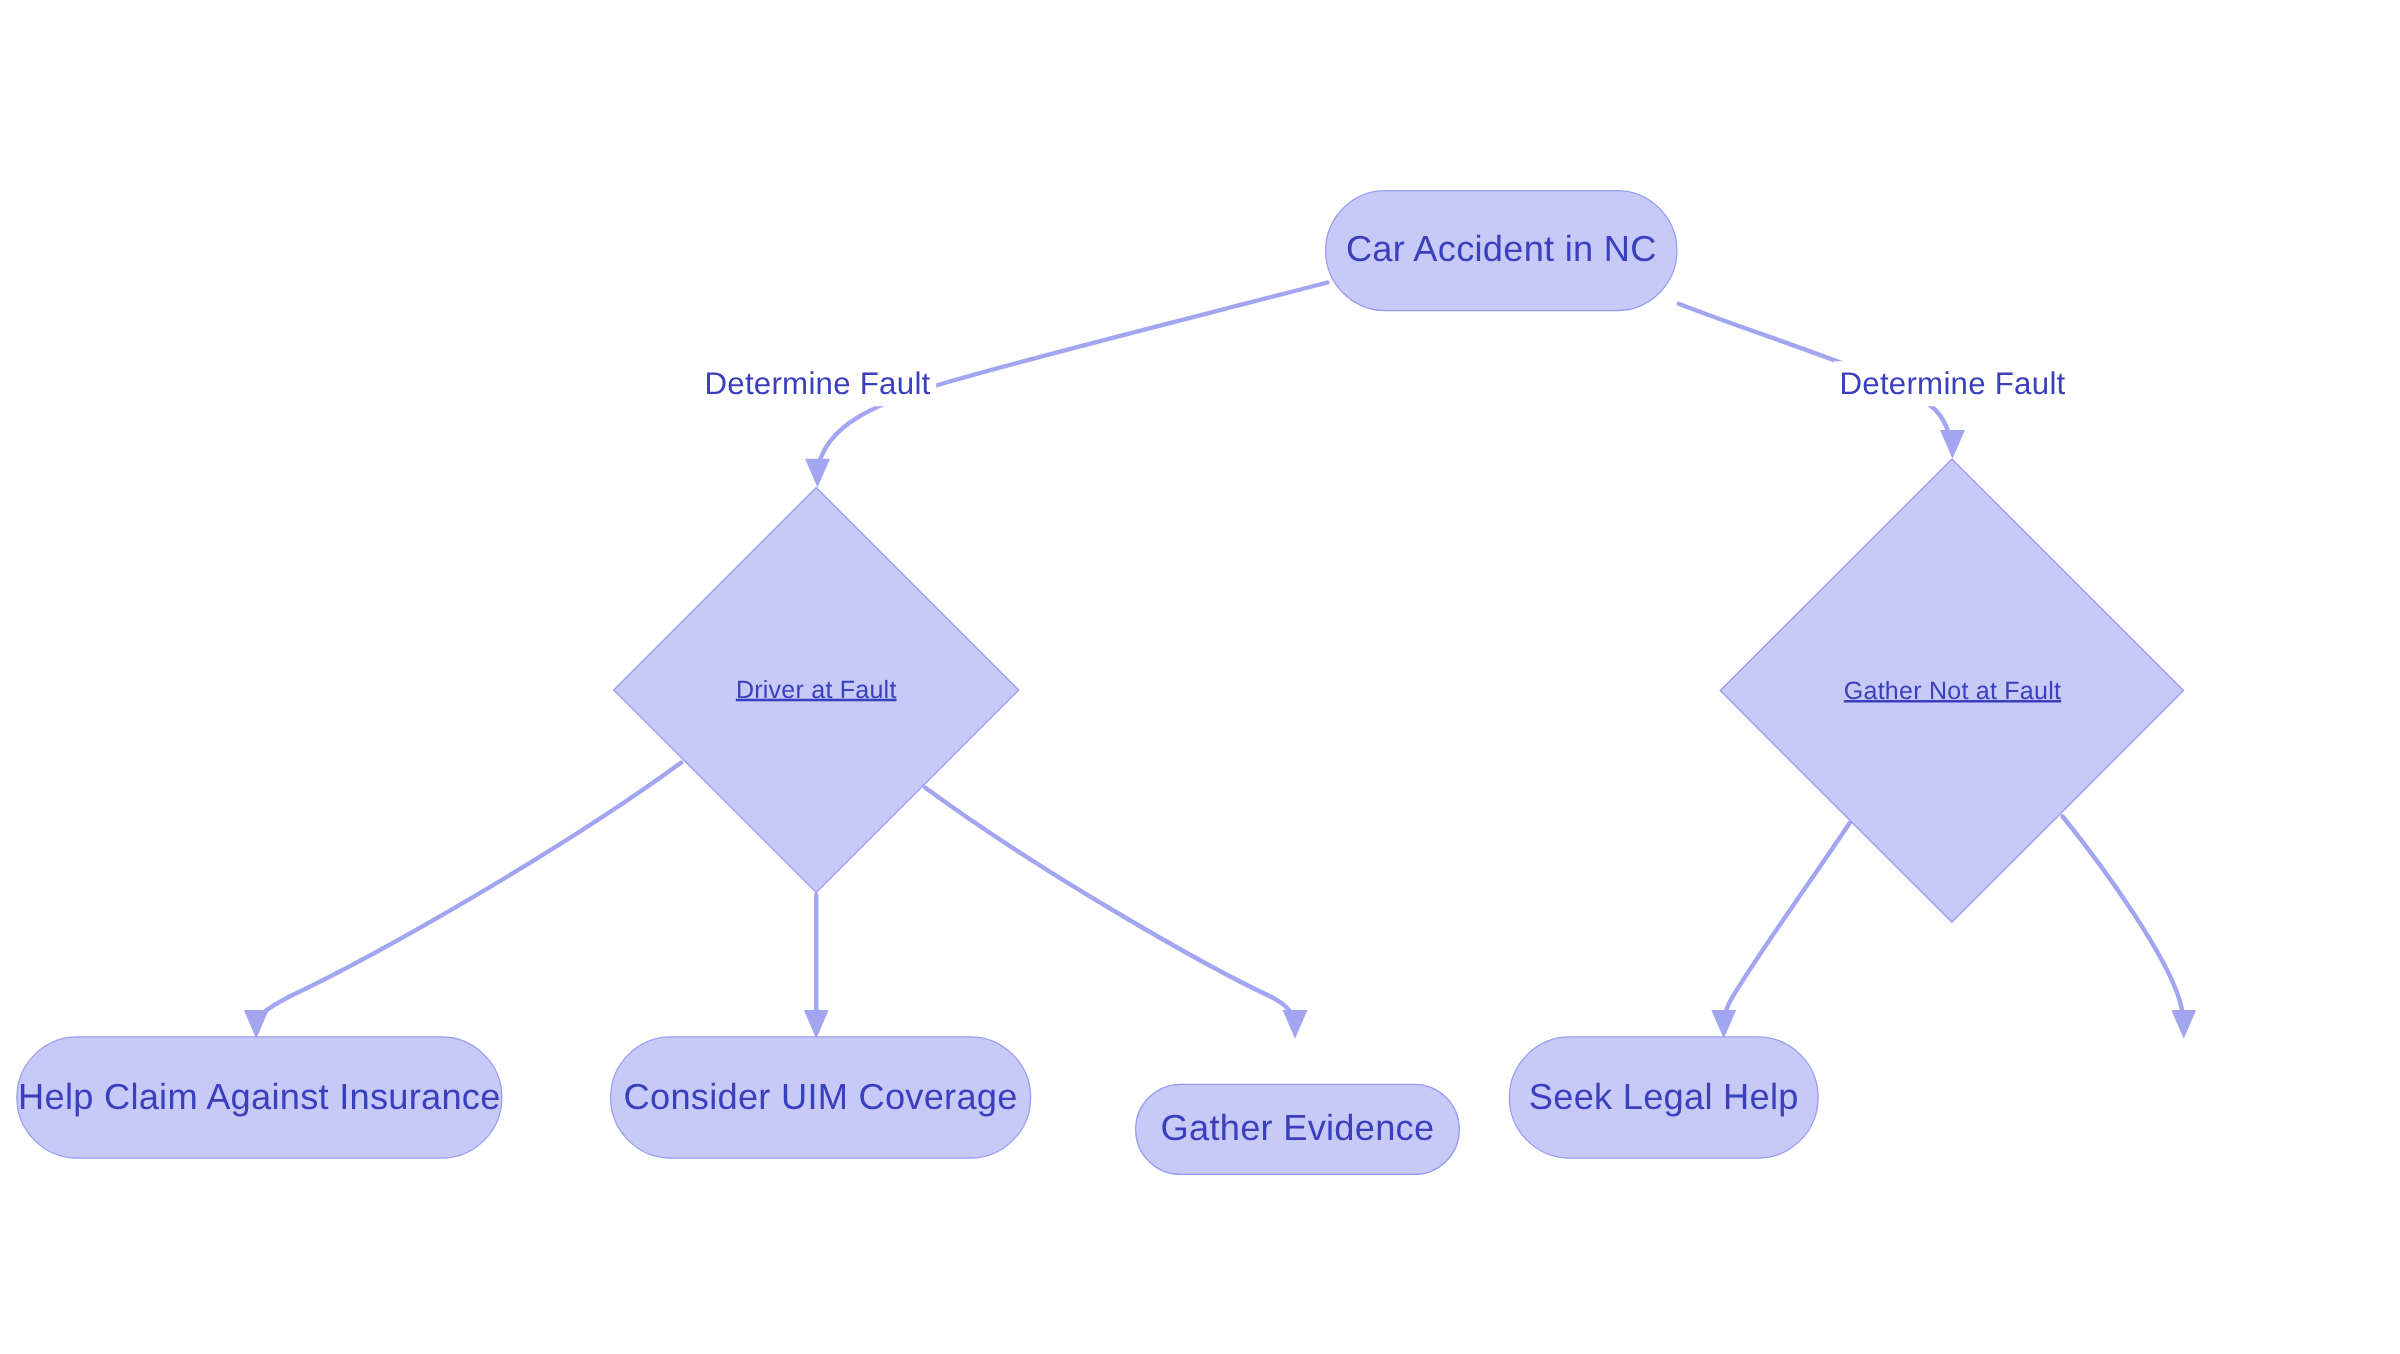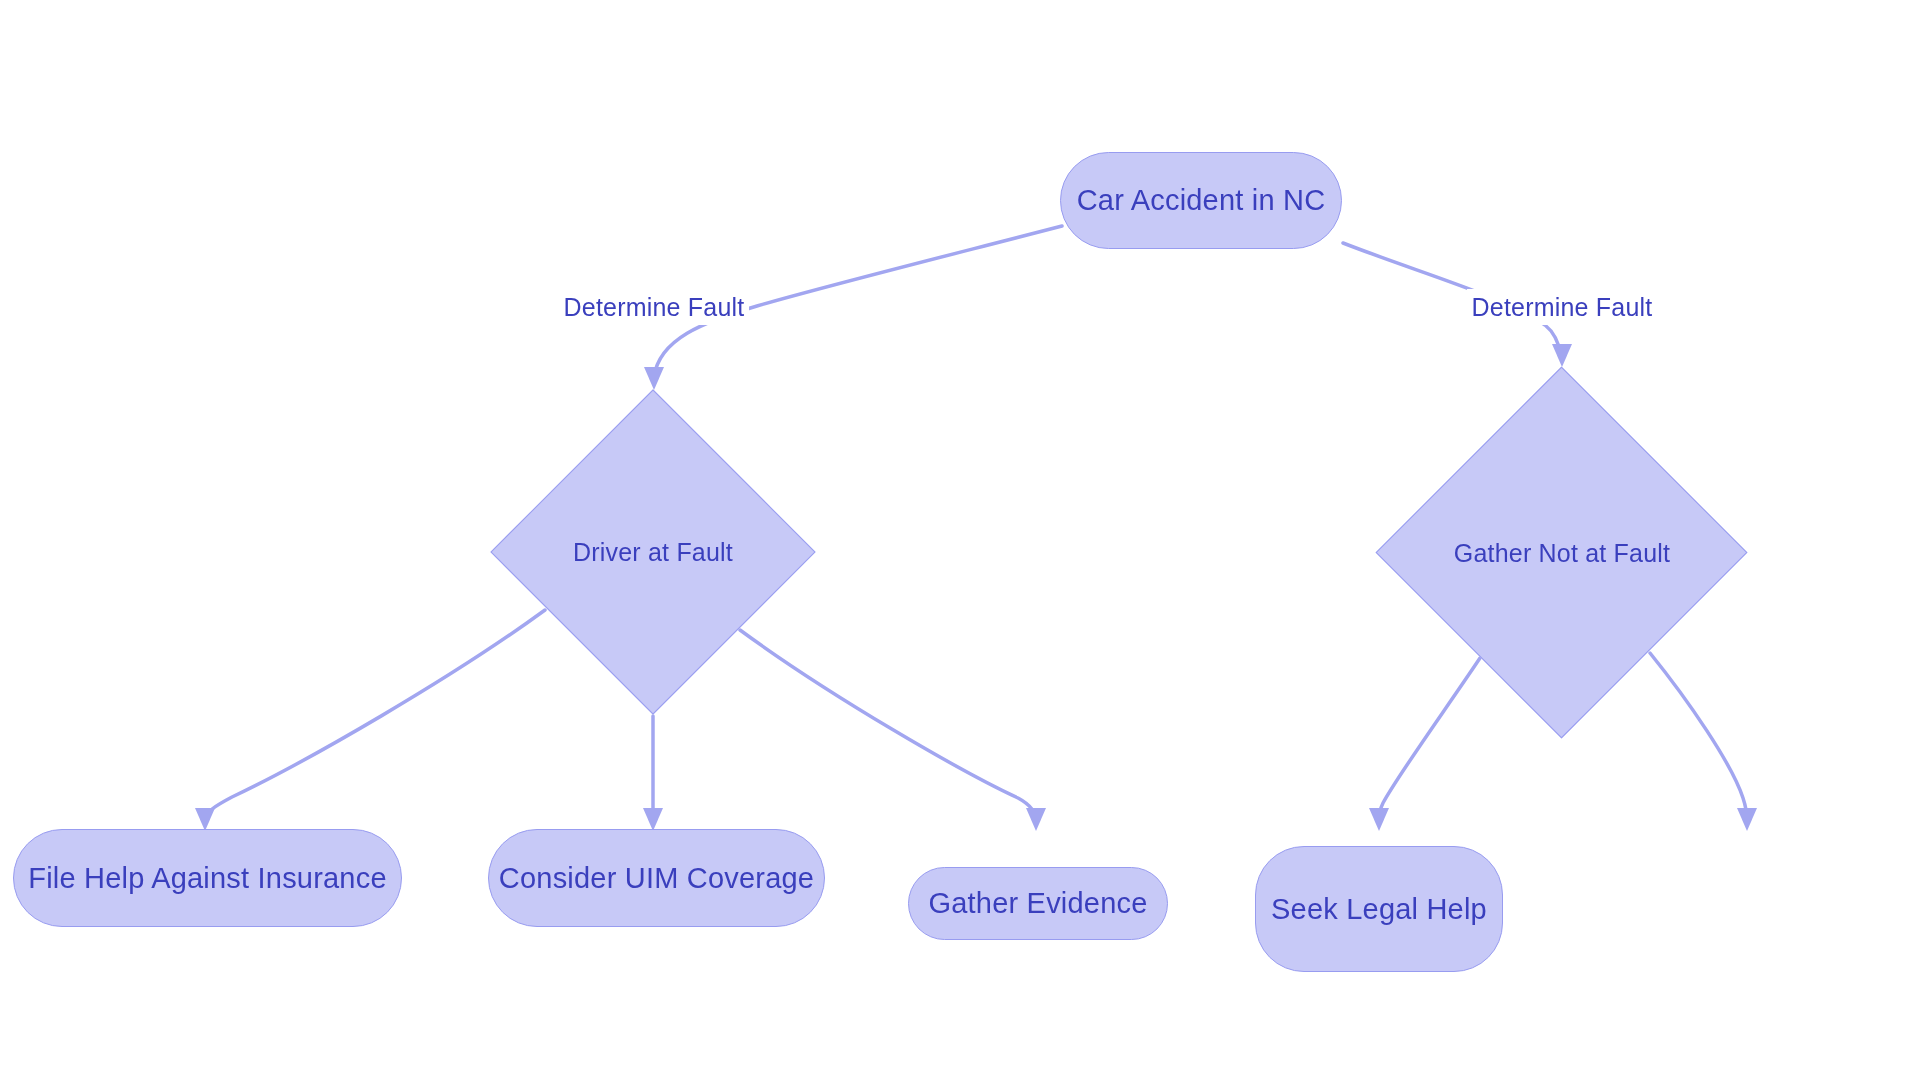--- a/index.html
+++ b/index.html
@@ -38,26 +38,27 @@
     z-index:2;
     background:var(--node-fill);
     border:1.8px solid var(--node-border);
     transform:rotate(45deg);
   }
   .diamond-label{
     position:absolute;
     z-index:3;
     display:flex;align-items:center;justify-content:center;
     color:var(--text);
-    font-size:25px;
+    font-size:20px;
     letter-spacing:0.2px;
     text-align:center;
     white-space:nowrap;
     background:transparent;
     border:none;
+    text-decoration:underline;
   }
   .edge-label{
     position:absolute;
     z-index:4;
     display:flex;align-items:center;justify-content:center;
     background:var(--bg);
     color:var(--text);
     font-size:25px;
     letter-spacing:0.2px;
     text-align:left;
@@ -101,32 +102,32 @@
   <div class="diamond-label" style="left:503px;top:537px;width:300px;height:30px;">
     <span>Driver at Fault</span>
   </div>
 
   <div class="diamond-shape" style="left:1430px;top:421px;width:263px;height:263px;"></div>
   <div class="diamond-label" style="left:1402px;top:538px;width:320px;height:30px;">
     <span>Gather Not at Fault</span>
   </div>
 
   <div class="node stadium" style="left:13px;top:829px;width:389px;height:98px;">
-    <span>File Help Against Insurance</span>
+    <span>Help Claim Against Insurance</span>
   </div>
 
   <div class="node stadium" style="left:488px;top:829px;width:337px;height:98px;">
     <span>Consider UIM Coverage</span>
   </div>
 
   <div class="node stadium" style="left:908px;top:867px;width:260px;height:73px;">
     <span>Gather Evidence</span>
   </div>
 
-  <div class="node stadium" style="left:1255px;top:829px;width:248px;height:126px;margin-top:17px;">
+  <div class="node stadium" style="left:1207px;top:829px;width:248px;height:98px;">
     <span>Seek Legal Help</span>
   </div>
 
 
   <div class="edge-label" style="left:559px;top:289px;width:190px;height:36px;">
     <span>Determine Fault</span>
   </div>
 
   <div class="edge-label" style="left:1467px;top:289px;width:190px;height:36px;">
     <span>Determine Fault</span>

